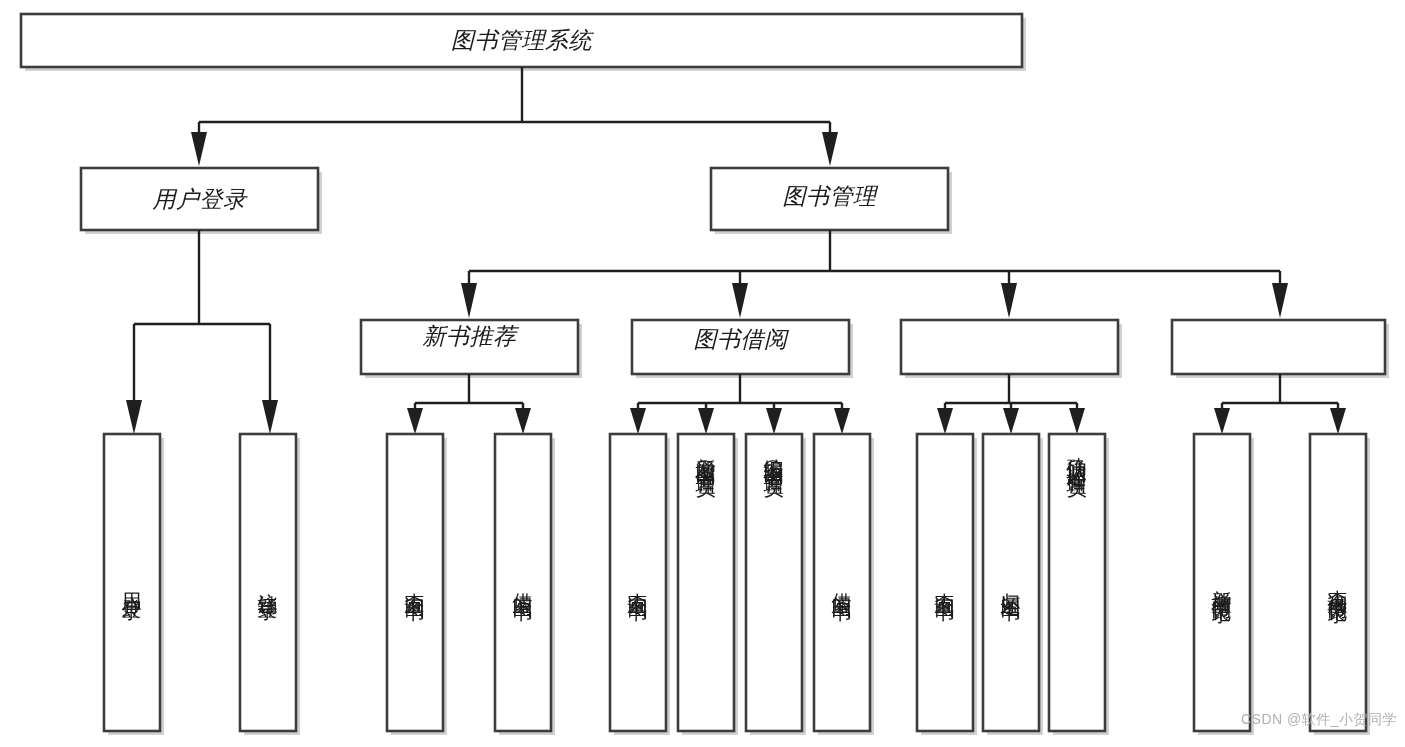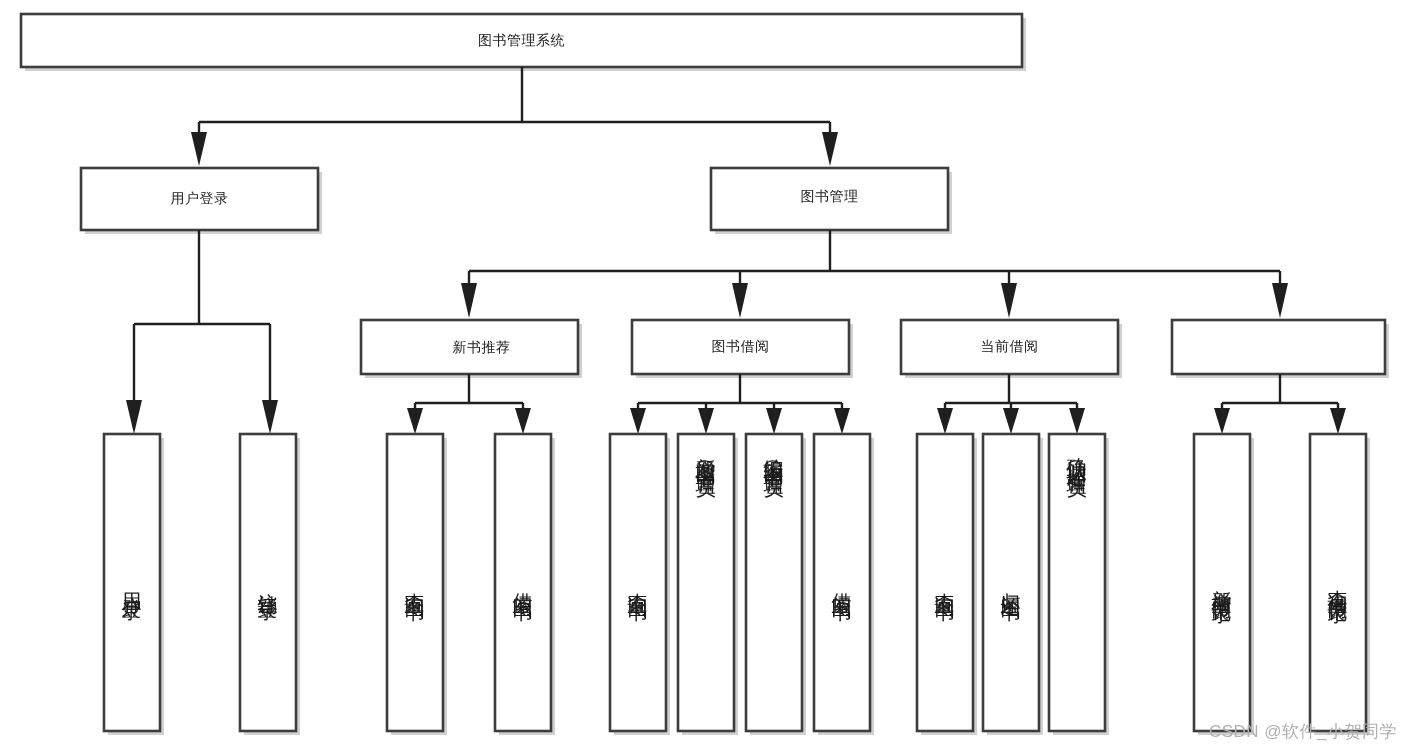--- a/index.html
+++ b/index.html
@@ -44,43 +44,44 @@
   .arrow-head {
     fill: #1f1f1f;
     stroke: none;
   }
   .node-label-h {
     position: absolute;
     display: flex;
     align-items: center;
     justify-content: center;
     color: #1b1b1b;
-    font-size: 14px;
+    font-size: 23px;
     letter-spacing: 0.5px;
     white-space: nowrap;
     pointer-events: none;
+    font-style: italic;
   }
   .node-label-v {
     position: absolute;
     display: flex;
     align-items: center;
     justify-content: center;
     color: #1b1b1b;
     font-size: 20px;
     writing-mode: vertical-rl;
     text-orientation: upright;
     letter-spacing: 3px;
     line-height: 1;
     pointer-events: none;
   }
   .watermark {
     position: absolute;
     right: 8px;
-    bottom: 4px;
-    font-size: 17px;
+    bottom: 18px;
+    font-size: 14px;
     color: #b0b0b0;
     white-space: nowrap;
     letter-spacing: 0.5px;
     margin-left: 44px;
   }
 </style>
 </head>
 <body>
 
 <div id="diagram-root">
@@ -235,23 +236,22 @@
       <rect class="node-box" x="1310" y="434" width="56" height="297"></rect>
     </g>
 
   </svg>
 
   <div class="node-label-h" style="left:21px; top:14px; width:1001px; height:53px;">图书管理系统</div>
 
   <div class="node-label-h" style="left:81px; top:168px; width:237px; height:62px;">用户登录</div>
   <div class="node-label-h" style="left:711px; top:168px; width:237px; height:57px;">图书管理</div>
 
-  <div class="node-label-h" style="left:361px; top:320px; width:217px; height:56px;margin-left:12px;">新书推荐</div>
-  <div class="node-label-h" style="left:632px; top:320px; width:217px; height:54px;">图书借阅</div>
-  <div class="node-label-h" style="left:901px; top:320px; width:217px; height:54px;">当前借阅</div>
+  <div class="node-label-h" style="left:361px; top:308px; width:217px; height:56px;">新书推荐</div>
+  <div class="node-label-h" style="left:632px; top:312px; width:217px; height:54px;">图书借阅</div>
 
   <div class="node-label-v" style="left:104px; top:434px; width:56px; height:297px;">用户登录</div>
   <div class="node-label-v" style="left:240px; top:434px; width:56px; height:297px;">注销登录</div>
 
   <div class="node-label-v" style="left:387px; top:434px; width:56px; height:297px;">查询图书</div>
   <div class="node-label-v" style="left:495px; top:434px; width:56px; height:297px;">借阅图书</div>
 
   <div class="node-label-v" style="left:610px; top:434px; width:56px; height:297px;">查询图书</div>
   <div class="node-label-v" style="left:678px; top:434px; width:56px; height:297px; justify-content:flex-start; padding-top:8px; box-sizing:border-box;">新增图书（管理员）</div>
   <div class="node-label-v" style="left:746px; top:434px; width:56px; height:297px; justify-content:flex-start; padding-top:8px; box-sizing:border-box;">编辑图书（管理员）</div>

